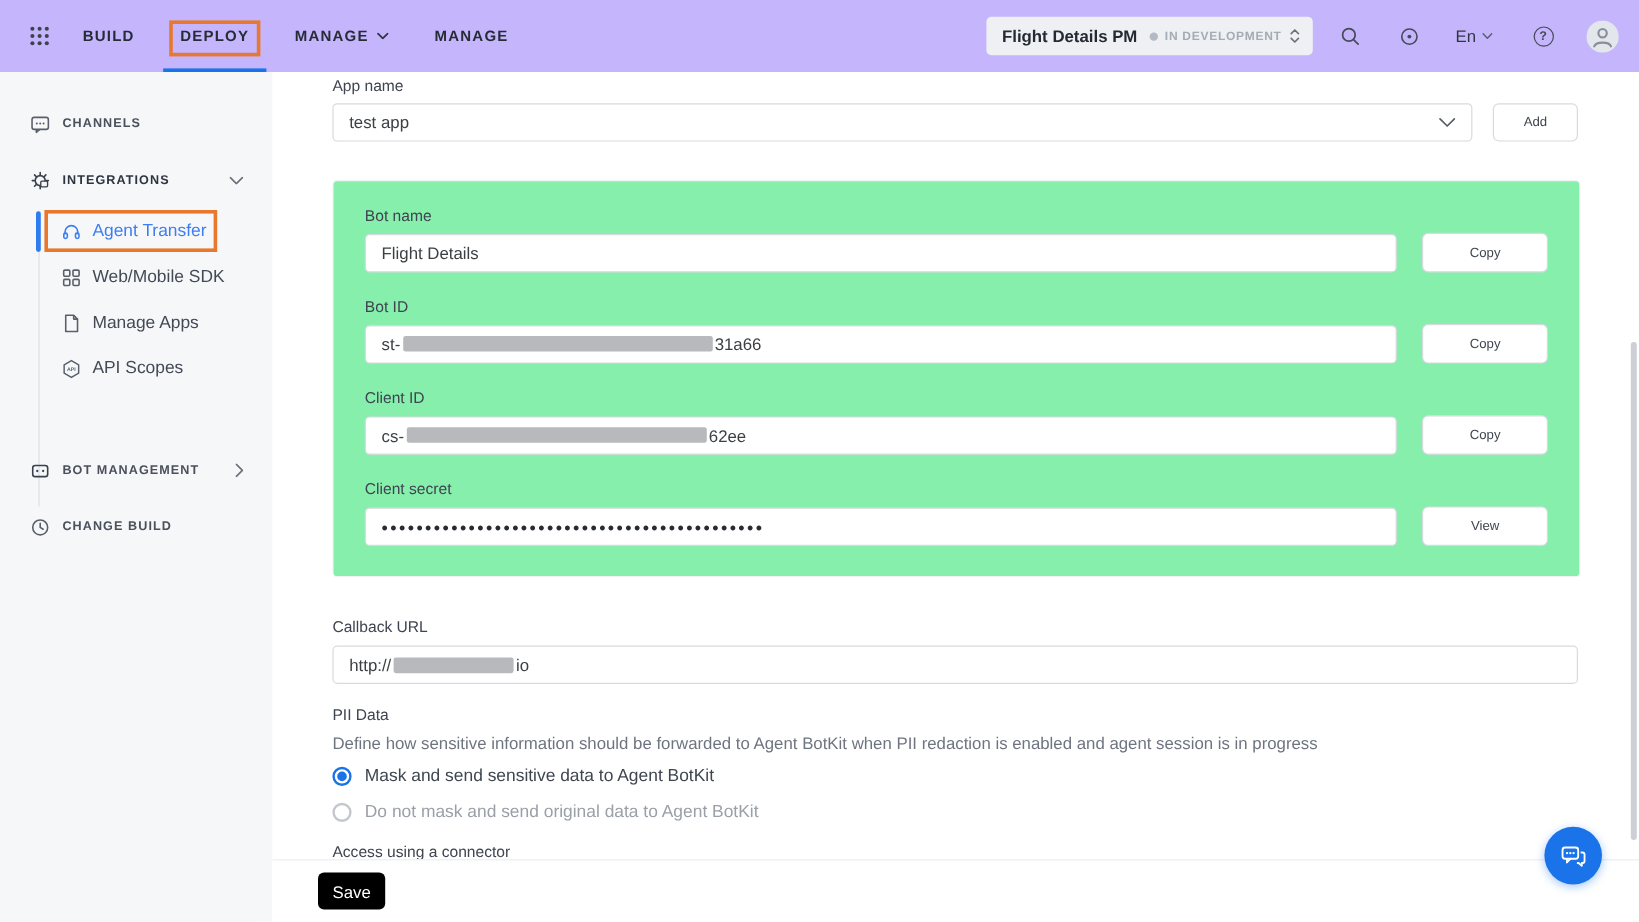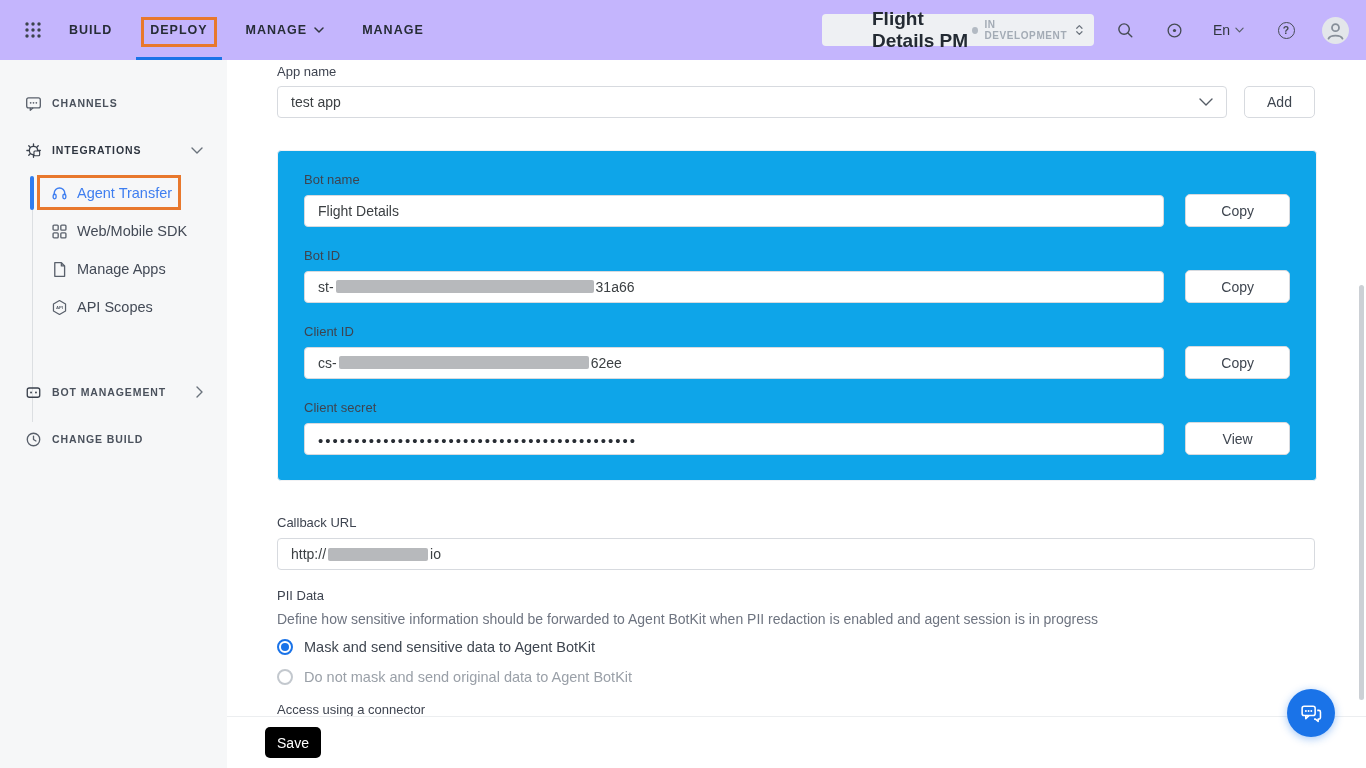--- a/index.html
+++ b/index.html
@@ -11,21 +11,21 @@
   .apps-btn { position:absolute; left:24px; top:21px; width:18px; height:18px; cursor:pointer; }
   .nav-items { position:absolute; left:69px; top:0; height:60px; display:flex; align-items:center; gap:38px; }
   .nav-item { position:relative; height:60px; display:flex; align-items:center; gap:7px;
     font-size:12.5px; font-weight:700; letter-spacing:1px; color:#262c36; cursor:pointer; }
   .tab-underline { position:absolute; left:-14px; right:-14px; bottom:0; height:3px; background:#1a73e8; }
   .anno-box { position:absolute; border:3px solid #e8782d; pointer-events:none; z-index:30; }
   .anno-deploy { left:-9px; right:-9px; top:17px; height:30px; }
 
   .bot-pill { position:absolute; left:822px; top:14px; width:272px; height:32px; background:#eef0f3;
     border-radius:4px; display:flex; align-items:center; padding:0 10px 0 13px; cursor:pointer; }
-  .bot-pill-name { font-size:19px; font-weight:700; color:#232a33;margin-left:37px; }
+  .bot-pill-name { font-size:14px; font-weight:700; color:#232a33; }
   .bot-pill-right { margin-left:auto; display:flex; align-items:center; gap:6px; }
   .status-dot { width:7px; height:7px; border-radius:50%; background:#b3bac3; }
   .status-text { font-size:10px; font-weight:600; letter-spacing:0.6px; color:#a3abb5; }
 
   .hdr-icons { position:absolute; right:0; top:0; height:60px; display:flex; align-items:center; }
   .hdr-icon { width:20px; height:20px; display:flex; align-items:center; justify-content:center; cursor:pointer; }
   .lang { display:flex; align-items:center; gap:5px; font-size:14px; color:#30363f; cursor:pointer; }
   .help-circle { width:17px; height:17px; border:1.4px solid #454b54; border-radius:50%;
     display:flex; align-items:center; justify-content:center; font-size:10.5px; color:#454b54; font-weight:600; }
   .avatar { width:27px; height:27px; cursor:pointer; }
@@ -47,29 +47,29 @@
   .sub-item.active .sicon { color:#3e7ef0; }
   .active-bar { position:absolute; left:30px; top:2px; width:4px; height:34px; background:#2f7cf0; border-radius:2px; }
   .anno-agent { left:37px; top:1px; width:144px; height:35px; }
 
   
   .main { position:absolute; left:227px; top:60px; width:1139px; height:708px; background:#fff; overflow:hidden; }
   .field-label { font-size:13px; color:#3e4450; }
   .input-box { background:#fff; border:1px solid #d7dadf; border-radius:4px; height:32px;
     display:flex; align-items:center; padding:0 13px; font-size:14px; color:#3c4043; }
   .btn-ghost { background:#fff; border:1px solid #d7dadf; border-radius:5px;
-    display:flex; align-items:center; justify-content:center; font-size:14px; color:#3f4650; cursor:pointer; }
+    display:flex; align-items:center; justify-content:center; font-size:11px; color:#3f4650; cursor:pointer; }
   .redact { display:inline-block; height:13px; background:#b7b9bc; border-radius:2px; margin:0 2px; }
 
   .app-label { position:absolute; left:50px; top:4px; }
   .app-row { position:absolute; left:50px; top:26px; width:1038px; display:flex; }
   .app-select { width:950px; justify-content:space-between; cursor:pointer; }
   .btn-add { width:71px; height:32px; margin-left:17px; }
 
-  .card { position:absolute; left:50px; top:90px; width:1040px; height:331px; background:#0ea5e9;
+  .card { position:absolute; left:50px; top:90px; width:1040px; height:331px; background:#86efac;
     border:1px solid #f1f2f4; border-radius:4px; padding:21px 26px; display:flex; flex-direction:column; gap:21px; }
   .cred-row .field-label { display:block; margin-bottom:7px; }
   .cred-flex { display:flex; align-items:center; }
   .cred-input { width:862px; }
   .btn-action { width:105px; height:33px; margin-left:21px; }
   .secret-dots { font-size:15px; letter-spacing:2px; color:#272c33; line-height:1; padding-top:4px; }
 
   .cb-label { position:absolute; left:50px; top:455px; }
   .cb-input { position:absolute; left:50px; top:478px; width:1038px; }
 

